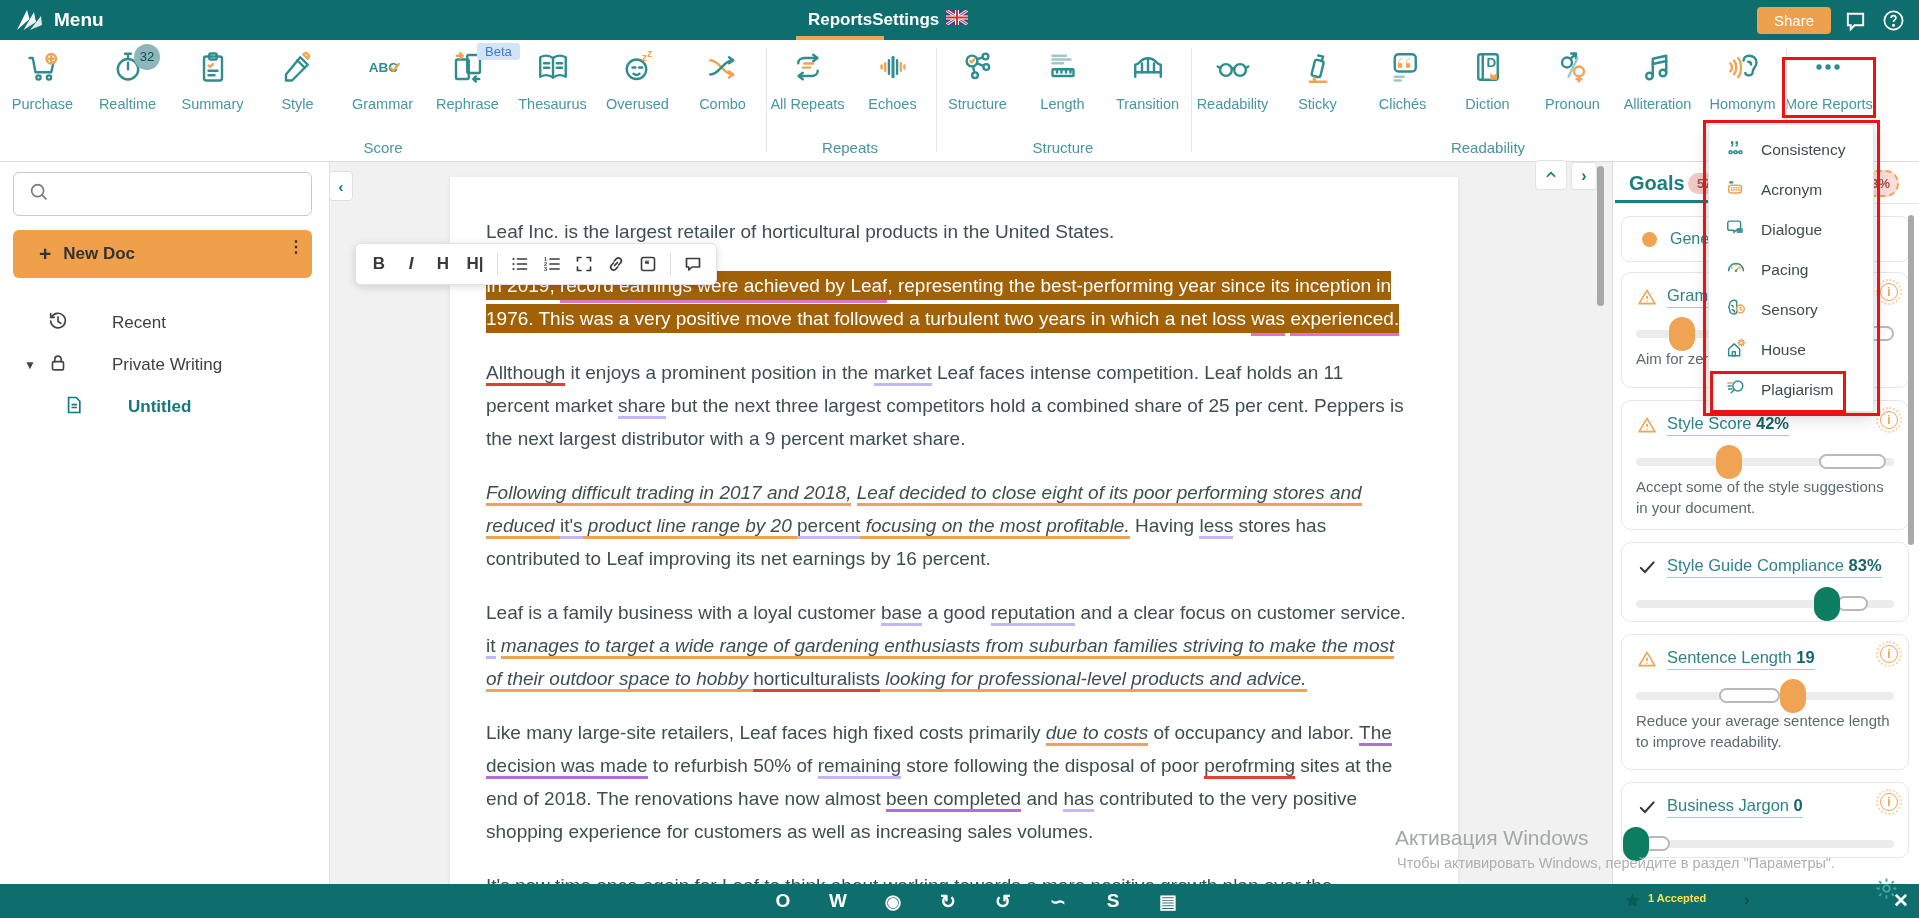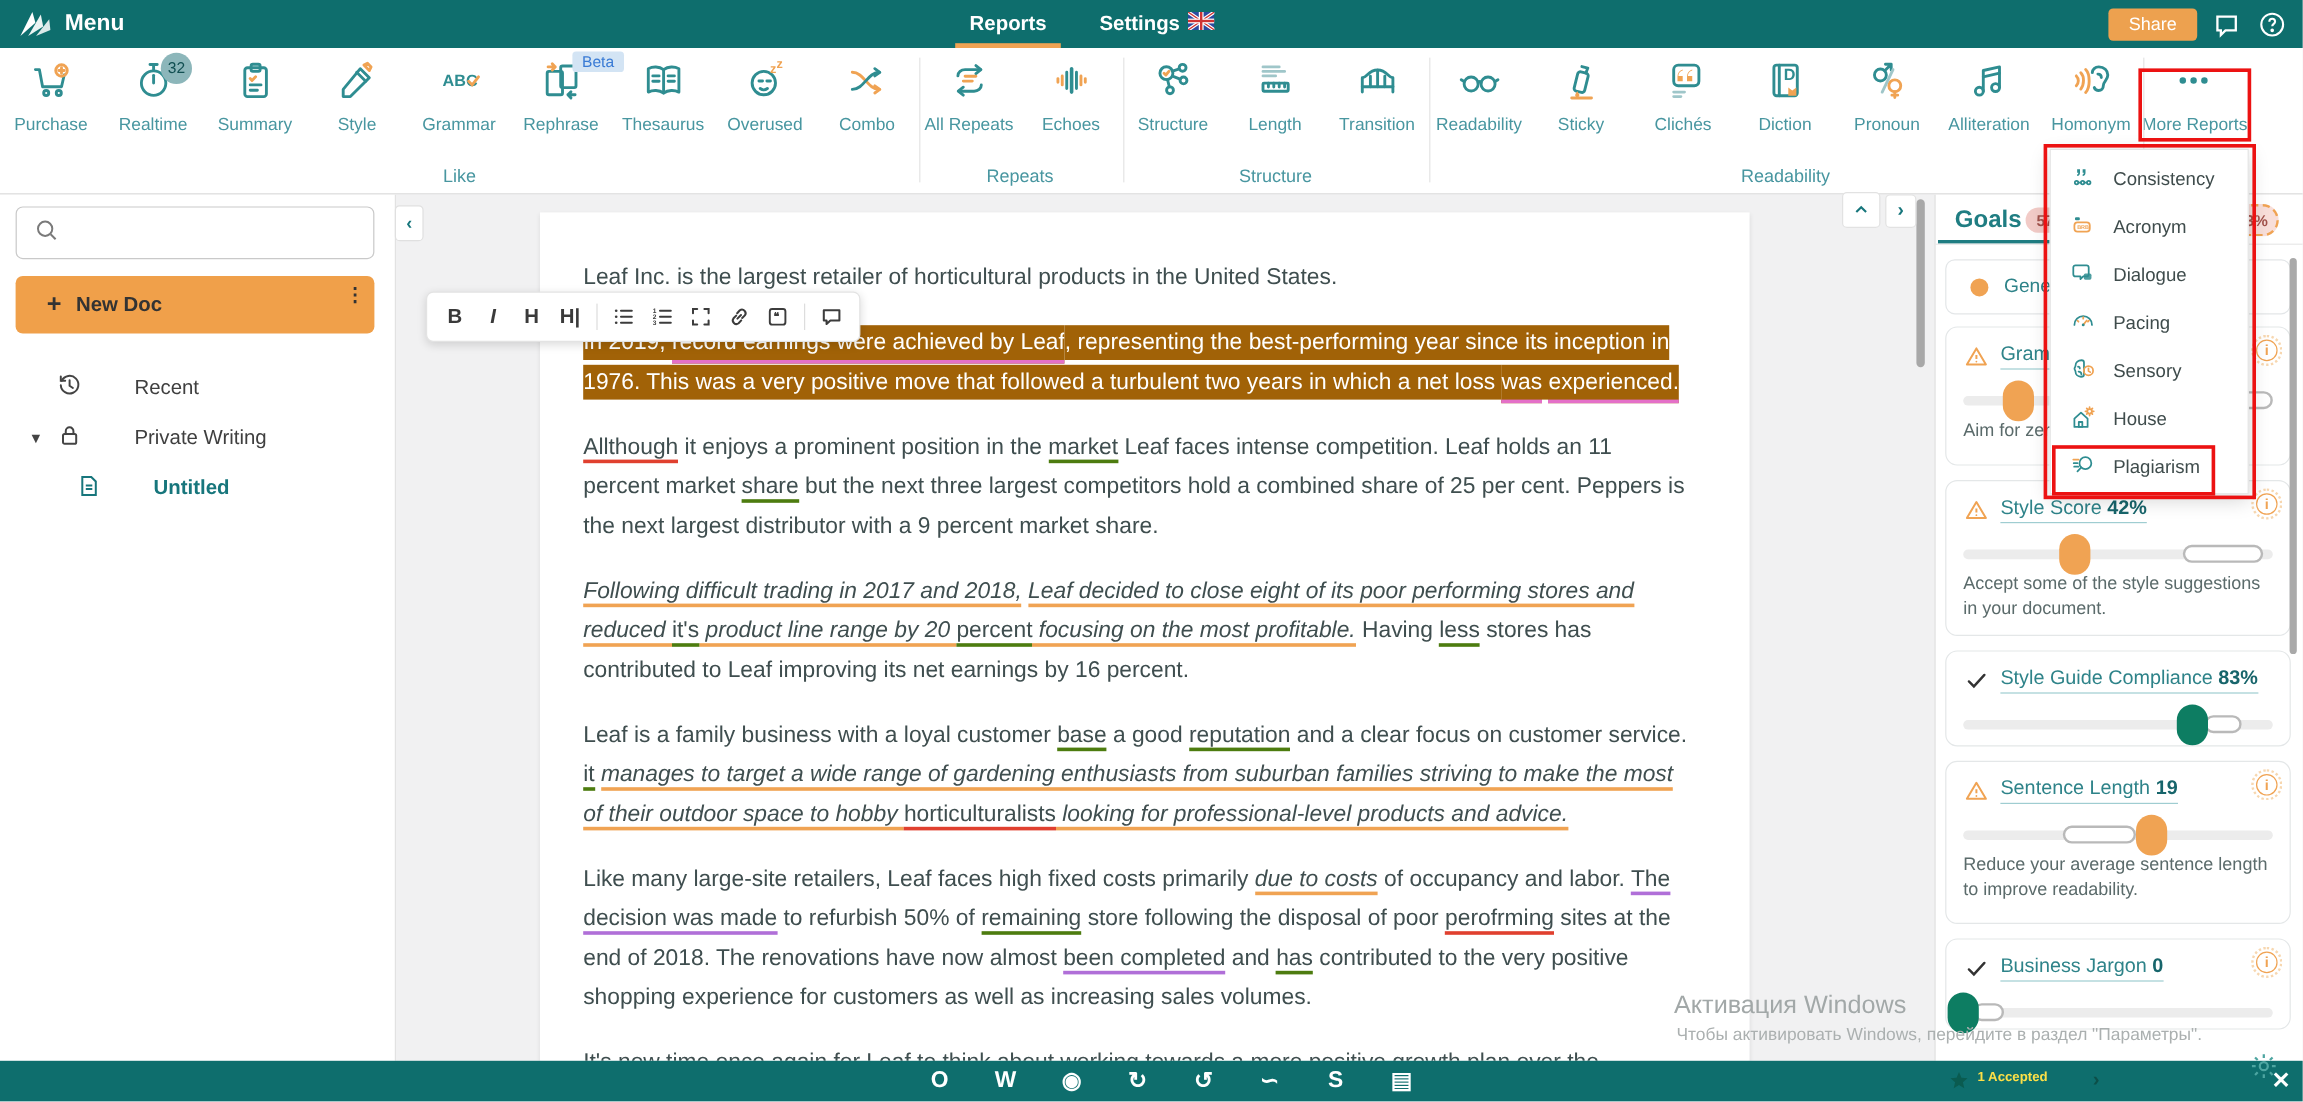--- a/index.html
+++ b/index.html
@@ -3,21 +3,21 @@
 <meta charset="utf-8">
 <style>
   * { box-sizing: border-box; margin: 0; padding: 0; }
   html,body { width:1919px; height:918px; overflow:hidden; font-family:"Liberation Sans", sans-serif; background:#f1f1f2; }
   #app { position:relative; width:1919px; height:918px; }
 
   
   .topbar { position:absolute; left:0; top:0; right:0; height:40px; background:#0e6e6d; display:flex; align-items:center; z-index:40; }
   .logo { margin-left:14px; display:flex; align-items:center; }
   .menu-label { color:#fff; font-size:19px; font-weight:bold; margin-left:10px; }
-  .top-tabs { position:absolute; left:808px; top:0; height:40px; display:flex; gap:44px; }
+  .top-tabs { position:absolute; left:808px; top:0; height:40px; display:flex; }
   .top-tab { position:relative; color:#fff; font-size:17px; font-weight:bold; display:flex; align-items:center; gap:7px; height:40px; cursor:pointer; }
   .top-tab.active::after { content:""; position:absolute; left:-12px; right:-12px; bottom:0; height:4px; background:#f0a353; }
   .share-btn { position:absolute; right:88px; top:7px; height:27px; padding:0 17px; background:#eda14f; border-radius:4px; color:#fff; font-size:15px; display:flex; align-items:center; }
   .top-icon { position:absolute; top:9px; color:#fff; }
 
   
   .rtoolbar { position:absolute; left:0; top:40px; right:0; height:122px; background:#fff; border-bottom:1px solid #dcdcdc; z-index:30; }
   .titems { position:absolute; left:0; top:6px; display:flex; }
   .titem { width:85px; flex:0 0 85px; text-align:center; position:relative; cursor:pointer; }
   .ticon { height:46px; display:flex; align-items:center; justify-content:center; }
@@ -43,21 +43,21 @@
   .side-item.active { padding-left:62px; }
   .side-item.active .si-label { color:#17767c; font-weight:bold; }
   .collapse-left { position:absolute; left:329px; top:171px; width:24px; height:30px; background:#fff; border:1px solid #e0e0e0; border-radius:4px; z-index:20; display:flex; align-items:center; justify-content:center; color:#17767c; font-size:15px; font-weight:bold; cursor:pointer; }
 
   
   .content { position:absolute; left:331px; top:162px; width:1281px; bottom:34px; background:#f1f1f2; overflow:hidden; }
   .page { position:absolute; left:119px; top:15px; width:1008px; height:730px; background:#fff; box-shadow:0 1px 4px rgba(0,0,0,.09); padding:38px 36px 0 36px; }
   .doc { font-size:19px; line-height:33px; color:#3f4e4f; width:935px; }
   .doc p { margin:0 12px 21px 0; }
   .u-red { border-bottom:3px solid #e0402f; }
-  .u-blue { border-bottom:3px solid #4d7c0f; }
+  .u-blue { border-bottom:3px solid #c4b5fd; }
   .u-orange { border-bottom:3px solid #f0a353;font-style:italic; }
   .u-purple { border-bottom:3px solid #b06fd8; }
   .u-pink { border-bottom:3px solid #e470c8; }
   .sel { background:#a16207; color:#fff; padding:4px 0; -webkit-box-decoration-break:clone; box-decoration-break:clone; }
   .fmt-toolbar { position:absolute; left:24px; top:81px; height:42px; background:#fff; border:1px solid #e3e3e3; border-radius:6px; box-shadow:0 2px 8px rgba(0,0,0,.14); display:flex; align-items:center; padding:0 8px; gap:2px; z-index:20; }
   .fmt-btn { min-width:30px; height:30px; display:flex; align-items:center; justify-content:center; font-size:17px; font-weight:600; color:#3a3a3a; border-radius:4px; cursor:pointer; padding:0 3px; }
   .fmt-btn svg { width:20px; height:20px; }
   .fmt-sep { width:1px; height:22px; background:#ddd; margin:0 5px; }
   .scroll-doc { position:absolute; left:1597px; top:166px; width:7px; height:140px; background:#a8a8a8; border-radius:4px; z-index:25; }
   .btn-collapse-top { position:absolute; left:1535px; top:160px; width:32px; height:30px; background:#fff; border:1px solid #e2e2e2; border-radius:4px; z-index:35; display:flex; align-items:center; justify-content:center; color:#17767c; font-weight:bold; cursor:pointer; }
@@ -417,21 +417,21 @@
               </svg></span>
           </div>
           <div class="tlabel">More Reports</div>
         </div>
       </div>
     <div id="group-labels"></div>
   <div class="tdivider" style="left: 766px;"></div>
       <div class="tdivider" style="left: 936px;"></div>
       <div class="tdivider" style="left: 1191px;"></div>
       <div class="tdivider" style="left: 1786px;"></div>
-      <div class="tgroup-label" style="left: 383px;">Like</div>
+      <div class="tgroup-label" style="left: 383px;">Score</div>
       <div class="tgroup-label" style="left: 850px;">Repeats</div>
       <div class="tgroup-label" style="left: 1063px;">Structure</div>
       <div class="tgroup-label" style="left: 1488px;">Readability</div>
     </div>
 
   <div class="sidebar">
     <div class="search-box">
       <span>
         <svg width="22" height="22" viewBox="0 0 24 24" fill="none" stroke="#7a7a7a" stroke-width="1.8">
             <circle cx="10.5" cy="10.5" r="6.5"></circle>

